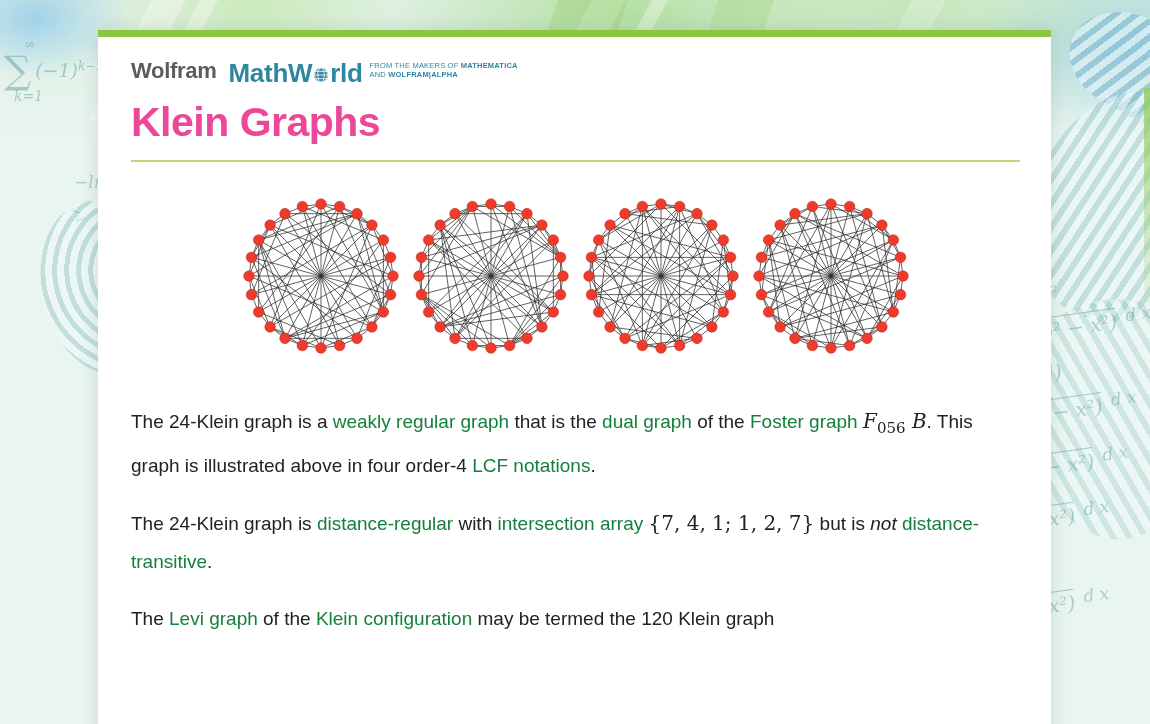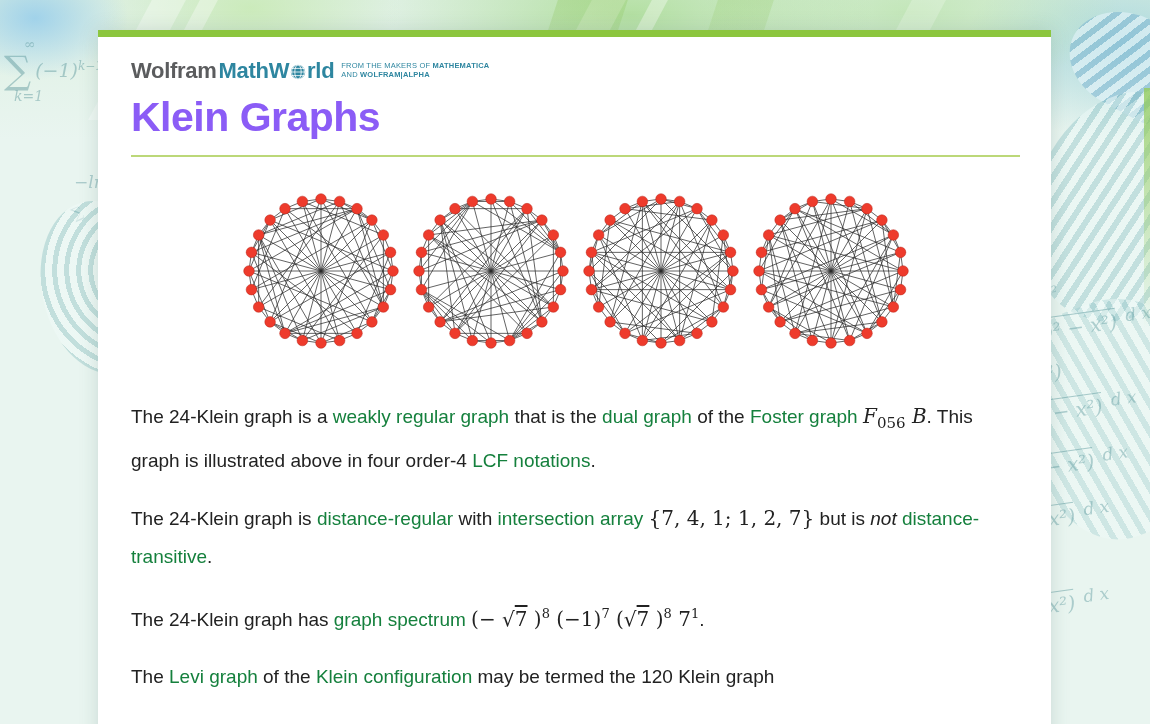--- a/index.html
+++ b/index.html
@@ -66,28 +66,28 @@
   .ovl-top{border-top:1.5px solid rgba(95,156,160,0.5);padding-top:1px;}
   .frag-dx{margin-left:9px;position:relative;top:-6px;font-size:17px;}
   
   .card{position:absolute;left:98px;top:30px;width:953px;height:760px;z-index:5;
     background:#ffffff;box-shadow:0 0 18px rgba(60,100,90,0.18);}
   .card-topbar{height:7px;background:#8cc63e;}
   .card-inner{padding:21px 31px 0 33px;}
   
   .logo{display:flex;align-items:flex-start;text-decoration:none;cursor:pointer;width:max-content;}
   .logo-wolfram{font-size:22px;font-weight:bold;color:#5b5c5e;letter-spacing:-0.3px;}
-  .logo-mw{font-size:22px;font-weight:bold;color:#2e86a0;letter-spacing:-0.3px;margin-left:2px;
+  .logo-mw{font-size:26px;font-weight:bold;color:#2e86a0;letter-spacing:-0.3px;margin-left:12px;
     display:flex;align-items:center;}
   .globe{width:16px;height:16px;margin:2px 1px 0 1px;}
   .tagline{margin-left:7px;margin-top:3px;color:#2e86a0;font-size:7.5px;line-height:9px;
     letter-spacing:0.2px;text-transform:uppercase;}
   .tagline b{font-weight:bold;}
   
-  .page-title{font-size:41px;font-weight:600;color:#8b5cf6;margin:10px 0 0 0;letter-spacing:-0.5px;}
+  .page-title{font-size:41px;font-weight:600;color:#ec4899;margin:10px 0 0 0;letter-spacing:-0.5px;}
   .rule{border:0;height:2px;background:#bcd879;margin:14px 0 0 0;}
   
   .graph-row{margin-top:34px;display:flex;justify-content:center;gap:10px;}
   
   .article{margin-top:46px;color:#222222;}
   .article p{margin:0 0 19px 0;font-size:19px;line-height:38px;}
   .wlink{color:#15803d;text-decoration:none;cursor:pointer;}
   .article em{font-style:italic;}
   .math{font-family:"DejaVu Serif",serif;font-size:20px;}
   .math sup{font-size:13px;}
@@ -602,18 +602,17 @@
           <circle cx="17.646170927520423" cy="43.99999999999999" r="5.3" fill="#ee3b2c" stroke="#b82316" stroke-width="0.5"></circle>
           <circle cx="29.088311754568565" cy="29.08831175456858" r="5.3" fill="#ee3b2c" stroke="#b82316" stroke-width="0.5"></circle>
           <circle cx="43.99999999999997" cy="17.646170927520437" r="5.3" fill="#ee3b2c" stroke="#b82316" stroke-width="0.5"></circle>
           <circle cx="61.36502875261845" cy="10.453340507187093" r="5.3" fill="#ee3b2c" stroke="#b82316" stroke-width="0.5"></circle>
         </svg>
       </div>
 
     <div class="article">
         <p><span>The 24-Klein graph is a </span><a class="wlink" href="#">weakly regular graph</a><span> that is the </span><a class="wlink" href="#">dual graph</a><span> of the </span><a class="wlink" href="#">Foster graph</a><span> </span><span class="math"><span class="mi">F</span><sub>056</sub> <span class="mi">B</span></span><span>. This graph is illustrated above in four order-4 </span><a class="wlink" href="#">LCF notations</a><span>.</span></p>
         <p><span>The 24-Klein graph is </span><a class="wlink" href="#">distance-regular</a><span> with </span><a class="wlink" href="#">intersection array</a><span> </span><span class="math">{7, 4, 1; 1, 2, 7}</span><span> but is </span><em>not</em><span> </span><a class="wlink" href="#">distance-transitive</a><span>.</span></p>
-        <p><span>The 24-Klein graph has </span><a class="wlink" href="#">graph spectrum</a><span> </span><span class="math">(− <span class="sqrt">√<span class="ovl">7</span></span> )<sup>8</sup> (−1)<sup>7</sup> (<span class="sqrt">√<span class="ovl">7</span></span> )<sup>8</sup> 7<sup>1</sup></span><span>.</span></p>
         <p><span>The </span><a class="wlink" href="#">Levi graph</a><span> of the </span><a class="wlink" href="#">Klein configuration</a><span> may be termed the 120 Klein graph</span></p>
       </div>
 
   </div>
 </div>
 
 </body></html>

